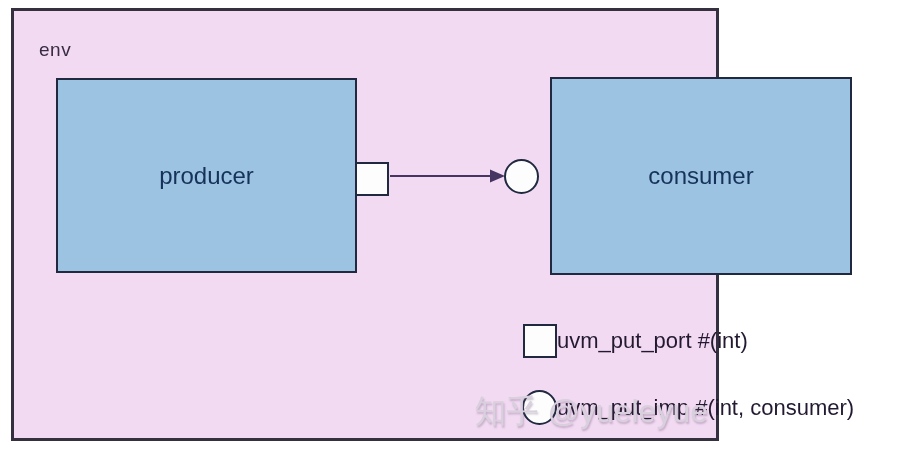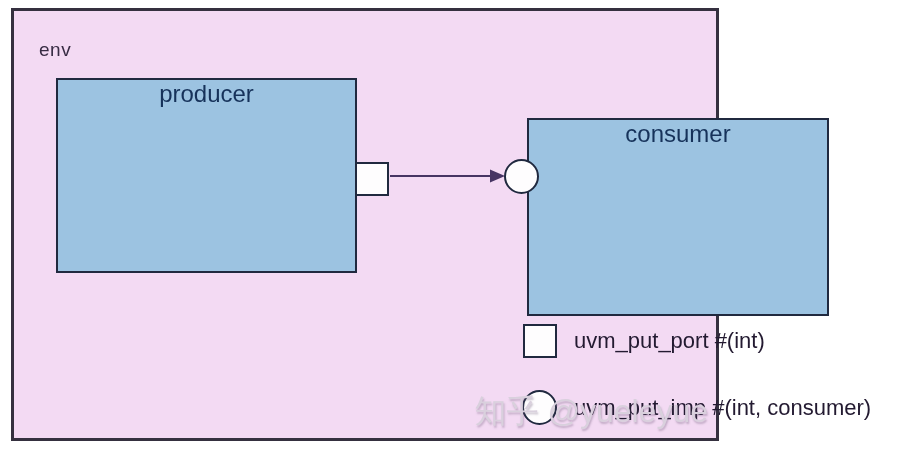--- a/index.html
+++ b/index.html
@@ -39,20 +39,21 @@
     left: 25px; top: 28px;
     font-size: 19px;
     letter-spacing: 0.5px;
     color: var(--env-text);
   }
   .block {
     position: absolute;
     background: var(--box-fill);
     border: 2px solid var(--box-border);
     display: flex;
+    align-items: center;
     justify-content: center;
   }
   .block.producer { left: 53px; top: 75px; width: 301px; height: 195px; }
   .block.consumer { left: 538px; top: 74px; width: 302px; height: 198px; }
   .block-label {
     font-size: 24px;
     color: var(--block-text);
   }
   .port-square {
     position: absolute;
@@ -75,21 +76,20 @@
     width: 35px; height: 35px;
     background: var(--symbol-fill);
     border: 2px solid var(--box-border);
     border-radius: 50%;
     z-index: 3;
   }
   .legend-row {
     position: absolute;
     display: flex;
     align-items: center;
-    gap: 17px;
     padding-left: 12px;
   }
   .legend-row.row-port { left: 508px; top: 321px; }
   .legend-row.row-imp  { left: 507px; top: 379px; }
   .legend-symbol {
     width: 34px; height: 34px;
     background: var(--symbol-fill);
     border: 2px solid var(--box-border);
     flex: 0 0 auto;
   }
@@ -113,21 +113,21 @@
 <body>
 
 <div class="page">
   <div class="env">
     <div class="env-label">env</div>
 
     <div class="block producer" style="left:42px; top:67px;">
       <span class="block-label">producer</span>
     </div>
 
-    <div class="block consumer" style="left:513px; top:66px;margin-top:41px;">
+    <div class="block consumer" style="left:536px; top:66px;">
       <span class="block-label">consumer</span>
     </div>
 
     <div class="port-square" style="left:341px; top:151px;"></div>
 
     <svg class="arrow-svg" width="120" height="26" viewBox="0 0 120 26" style="left:374px; top:152px;">
       <line x1="2" y1="13" x2="104" y2="13"></line>
       <polygon points="102,6.5 117,13 102,19.5"></polygon>
     </svg>
 

